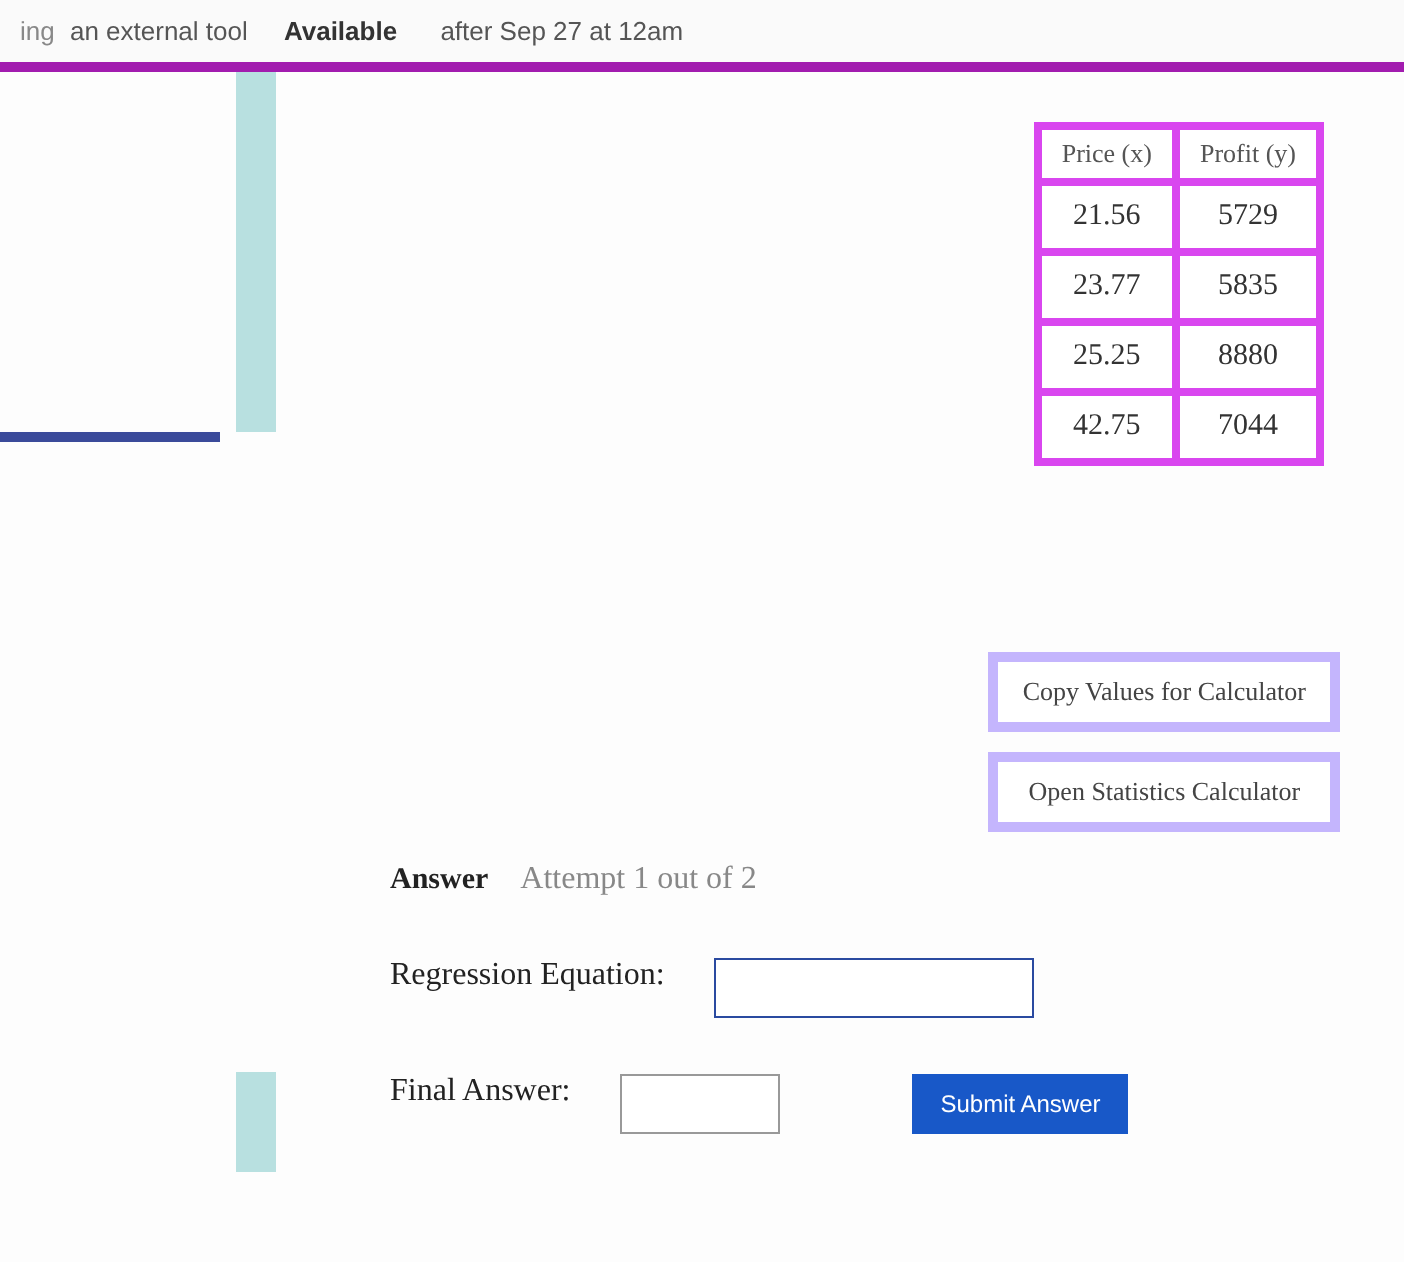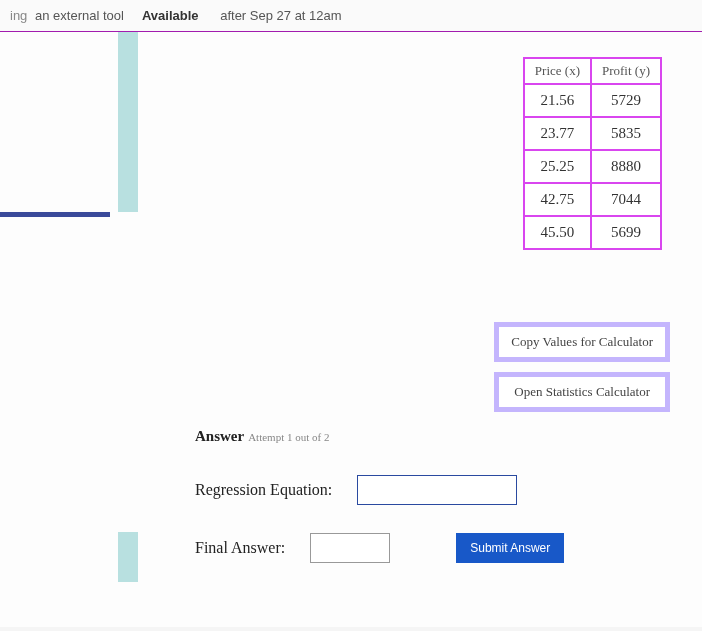--- a/index.html
+++ b/index.html
@@ -6,21 +6,21 @@
     body {
       font-family: Georgia, 'Times New Roman', serif;
       background: #f5f5f5;
       width: 702px;
       height: 631px;
       overflow: hidden;
       position: relative;
     }
     .top-bar {
       background: #fafafa;
-      border-bottom: 1px solid #a21caf;
+      border-bottom: 5px solid #a21caf;
       padding: 8px 10px;
       font-family: Arial, sans-serif;
       font-size: 13px;
       color: #555;
     }
     .top-bar .label { color: #888; margin-right: 4px; }
     .top-bar .value { color: #333; font-weight: bold; margin-right: 18px; }
     .content {
       position: relative;
       height: 595px;
@@ -59,21 +59,21 @@
     }
     .data-table {
       position: absolute;
       right: 40px;
       top: 25px;
       border-collapse: collapse;
       font-size: 15px;
       background: #fff;
     }
     .data-table th, .data-table td {
-      border: 2px solid #d946ef;
+      border: 4px solid #d946ef;
       padding: 7px 14px;
       text-align: center;
       color: #333;
     }
     .data-table th {
       font-weight: normal;
       font-size: 13px;
       color: #555;
       padding: 4px 10px;
     }
@@ -100,30 +100,29 @@
       left: 195px;
       top: 395px;
     }
     .answer-header {
       margin-bottom: 30px;
     }
     .answer-label {
       font-weight: bold;
       font-size: 15px;
       color: #222;
-      margin-right: 0;
+      margin-right: 12px;
     }
     .attempt-text {
-      font-size: 11px;
+      font-size: 16px;
       color: #888;
     }
     .input-row {
       margin-bottom: 28px;
       display: flex;
-      align-items: center;
       gap: 25px;
     }
     .input-label {
       font-size: 16px;
       color: #222;
     }
     .text-input {
       border: 1.5px solid #2a4aa0;
       height: 30px;
       font-size: 14px;
@@ -179,24 +178,20 @@
         <td>5835</td>
       </tr>
       <tr>
         <td>25.25</td>
         <td>8880</td>
       </tr>
       <tr>
         <td>42.75</td>
         <td>7044</td>
       </tr>
-      <tr>
-        <td>45.50</td>
-        <td>5699</td>
-      </tr>
     </tbody>
   </table>
 
   <div class="table-buttons">
     <button class="outline-btn">Copy Values for Calculator</button>
     <button class="outline-btn">Open Statistics Calculator</button>
   </div>
 
   <div class="answer-section">
     <div class="answer-header">

